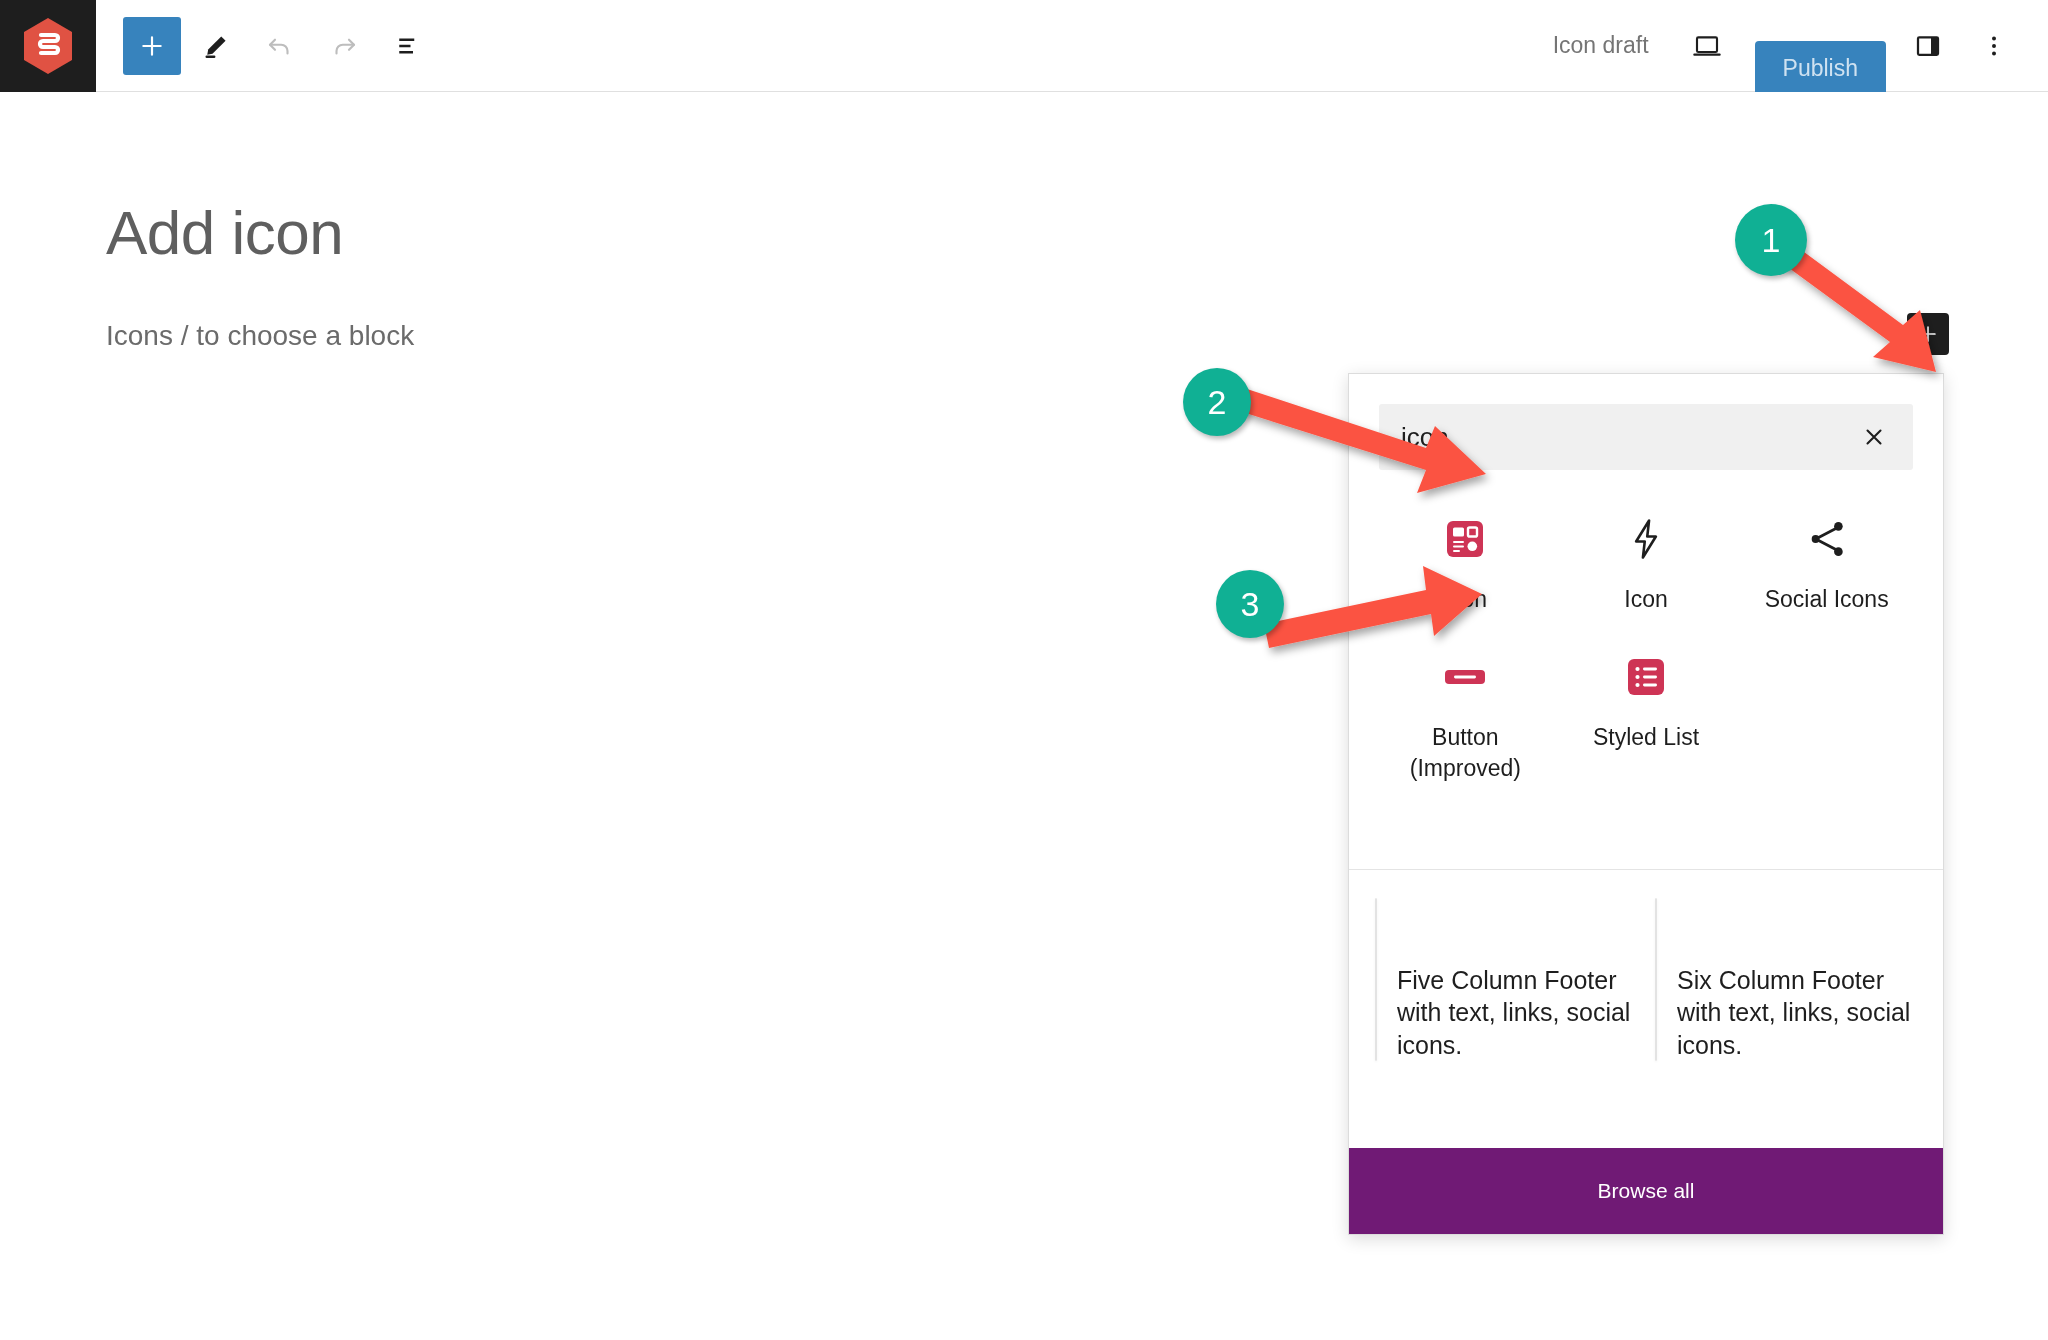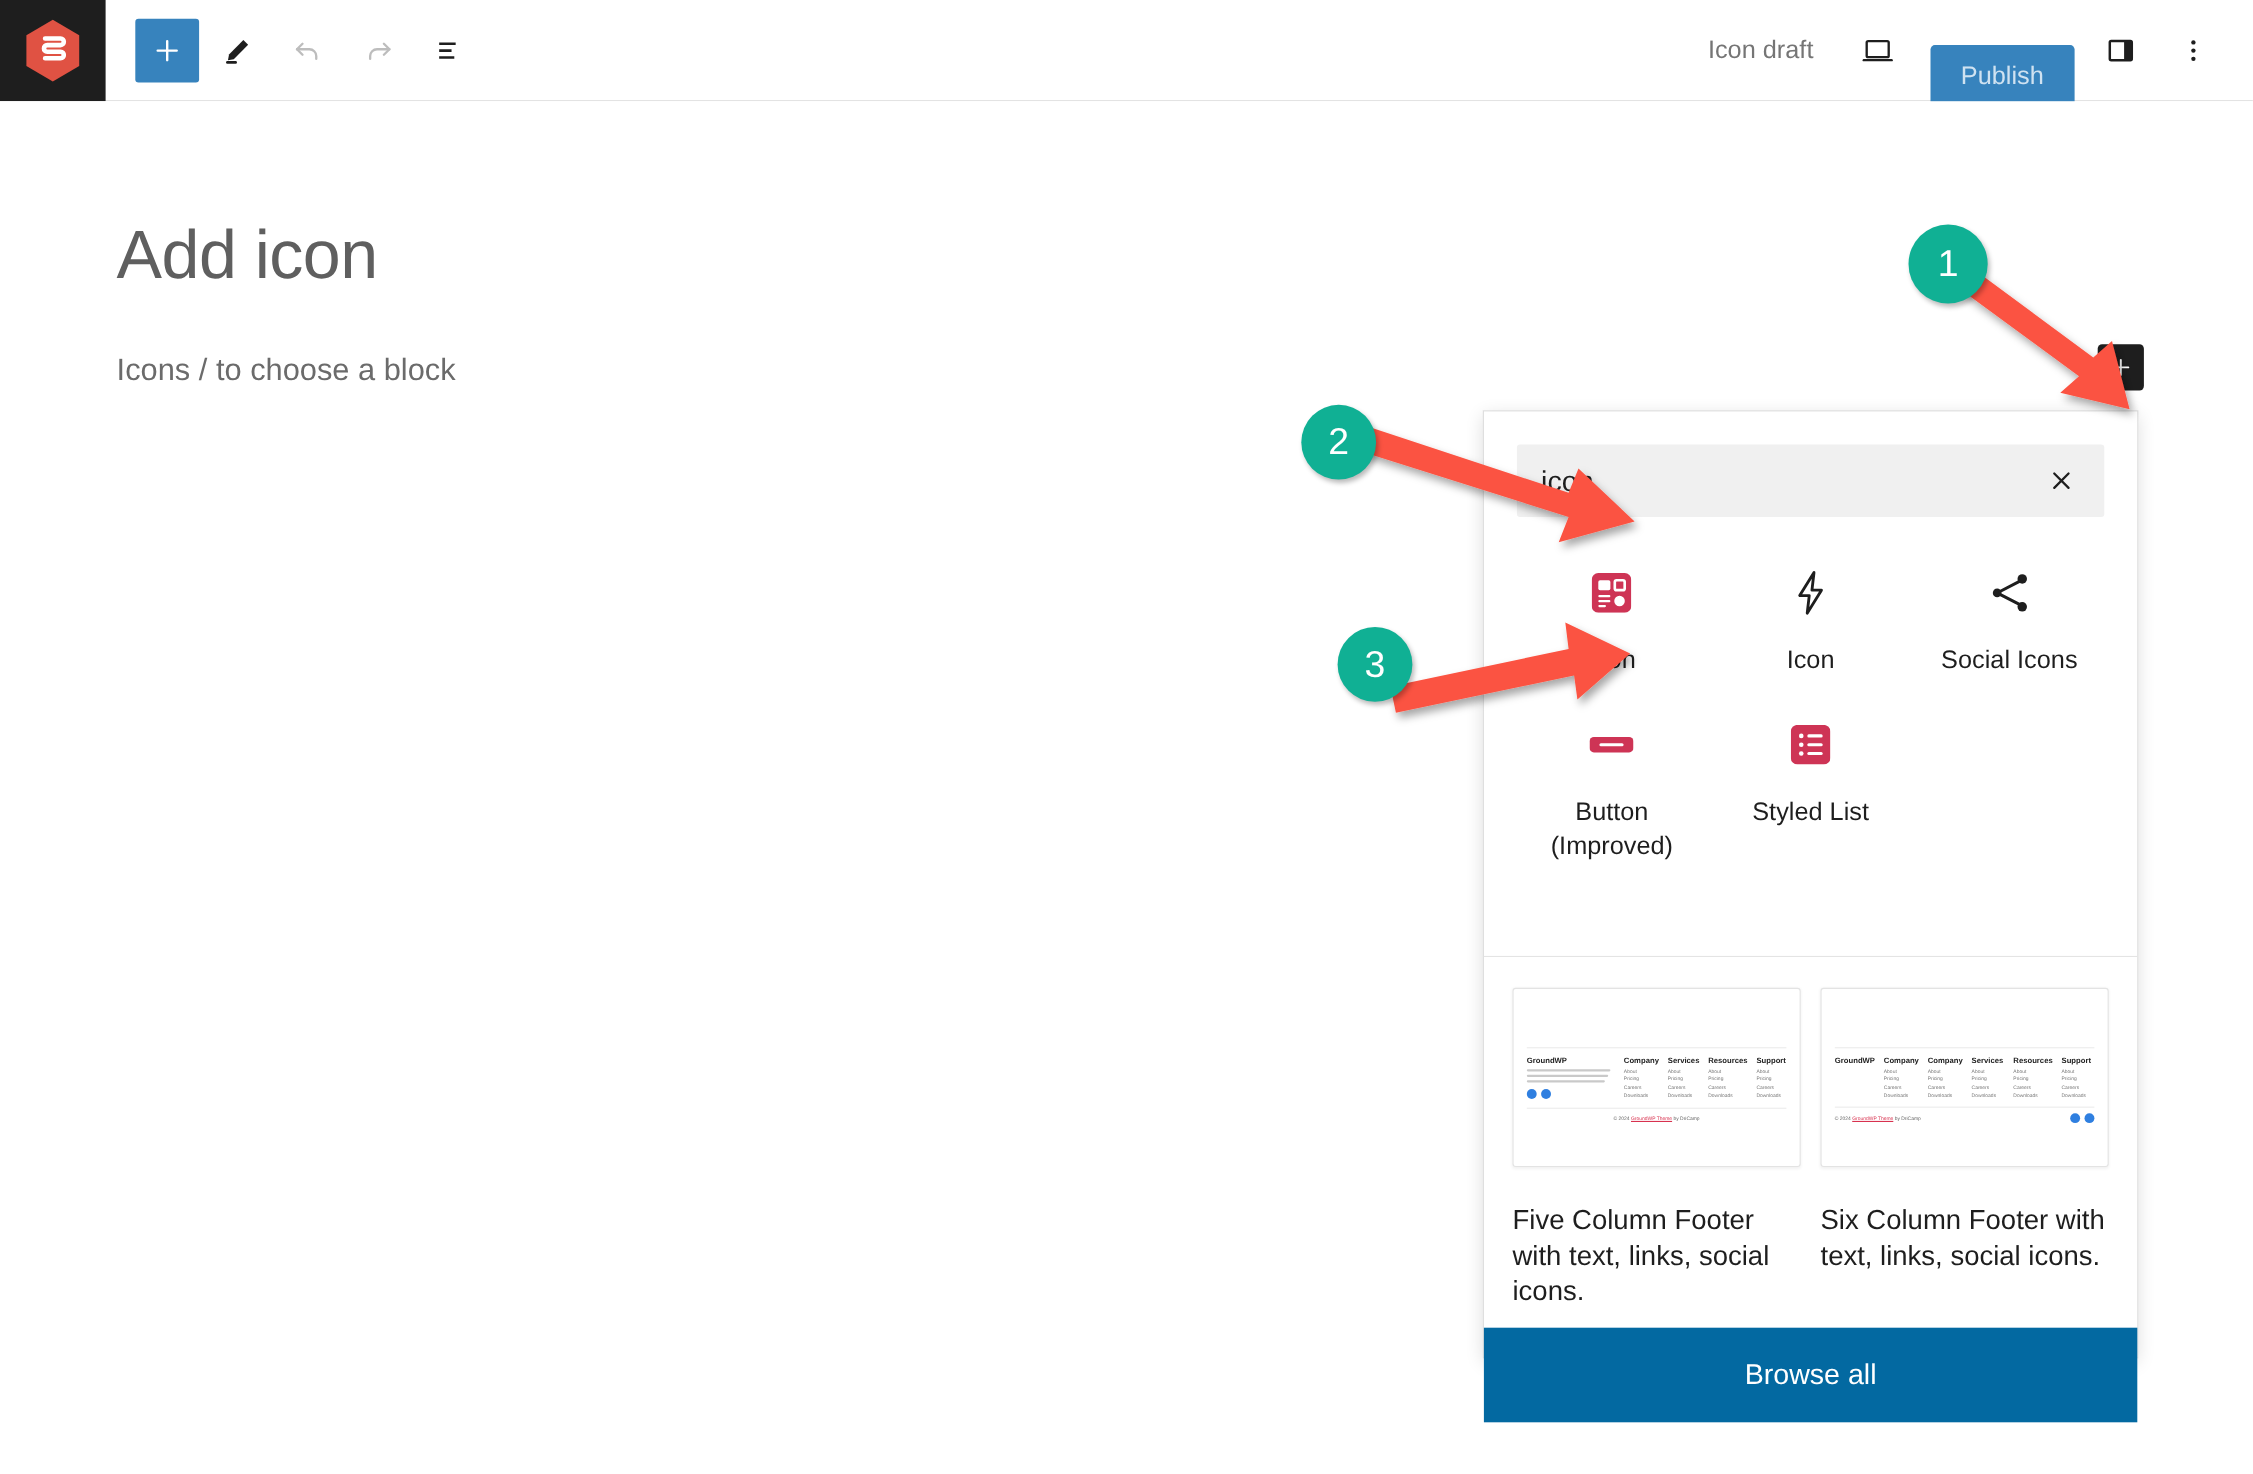--- a/index.html
+++ b/index.html
@@ -200,21 +200,21 @@
 
   
   .patterns {
     flex: 1 1 auto;
     padding: 28px 26px 16px 26px;
     display: grid;
     grid-template-columns: 1fr 1fr;
     column-gap: 18px;
     align-content: start;
   }
-  .pattern-card { display: flex; flex-direction: column; gap: 32px; cursor: pointer; }
+  .pattern-card { display: flex; flex-direction: row; gap: 20px; cursor: pointer; align-items: flex-end; }
   .pattern-thumb {
     height: 163px;
     background: #ffffff;
     border: 1px solid #e3e3e3;
     border-radius: 3px;
     position: relative;
     overflow: hidden;
     box-shadow: 0 1px 3px rgba(0,0,0,0.06);
   }
   .pattern-title {
@@ -233,23 +233,23 @@
   .mini-colhead { font-size: 7px; color:#222; font-weight:700; }
   .mini-link { font-size: 4.5px; color:#777; margin-top: 2.5px; display:flex; align-items:center; gap:2px; }
   .mini-social { display:flex; gap:4px; margin-top:6px; }
   .mini-social b { width: 9px; height: 9px; border-radius: 50%; background:#2f7fe0; display:block; }
   .mini-rule { height:1px; background:#ececec; margin-top: 8px; }
   .mini-copy { font-size: 4.5px; color:#666; margin-top: 6px; text-align:center; }
   .mini-copy em { color:#d8324f; font-style: normal; text-decoration: underline; }
 
   .browse-all {
     height: 86px;
-    background: #0369a1;
+    background: #701a75;
     color: #ffffff;
-    font-size: 26px;
+    font-size: 21px;
     border: none;
     cursor: pointer;
     width: 100%;
     font-family: "Liberation Sans", sans-serif;
     flex: 0 0 auto;
   }
 
   
   .anno { position: absolute; z-index: 20; }
   .badge {

